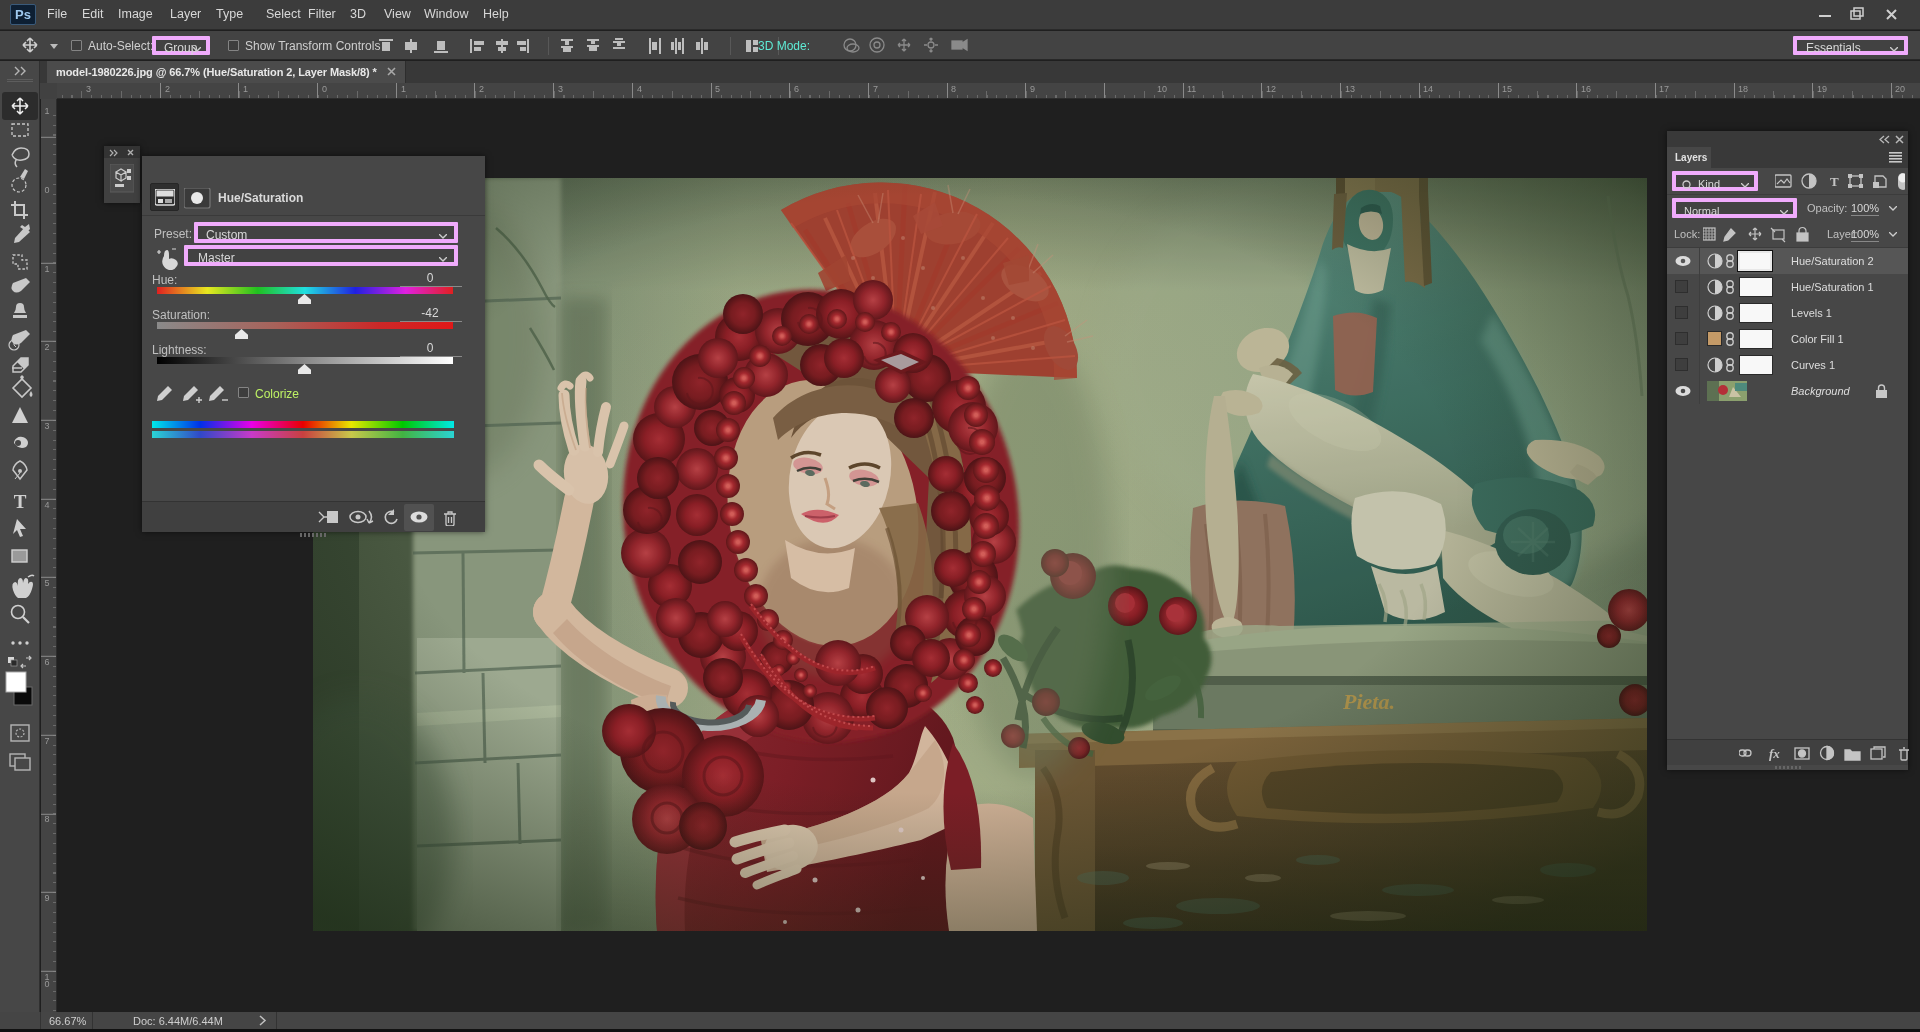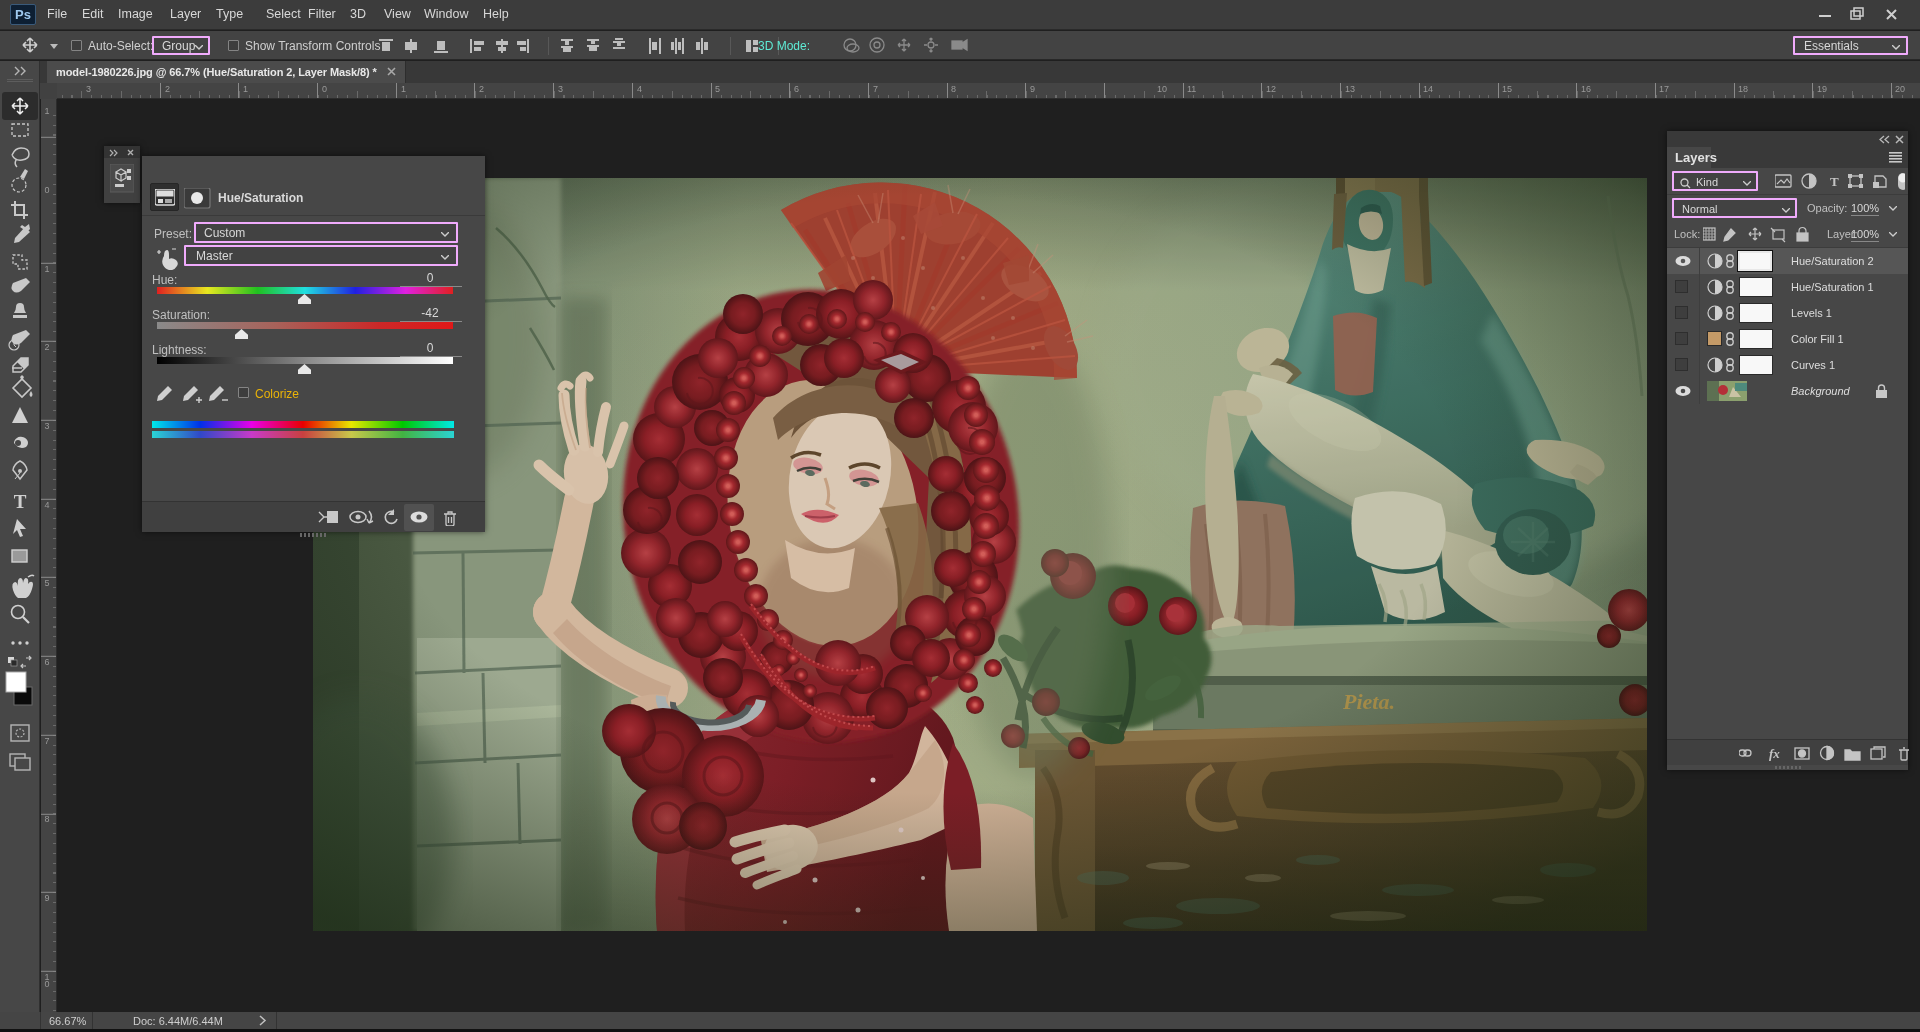--- a/index.html
+++ b/index.html
@@ -13,21 +13,21 @@
 #hruler{position:absolute;left:40px;top:83px;width:1880px;height:16px;background:#444444;border-bottom:1px solid #2c2c2c;}
 #vruler{position:absolute;left:41px;top:99px;width:16px;height:913px;background:#444444;border-right:1px solid #2c2c2c;}
 #rulercorner{position:absolute;left:40px;top:83px;width:17px;height:16px;background:#414141;}
 #toolbar{position:absolute;left:0;top:61px;width:40px;height:951px;background:#474747;border-right:1px solid #303030;}
 #pasteboard{position:absolute;left:57px;top:99px;width:1863px;height:913px;background:#1f1f1f;}
 #statusbar{position:absolute;left:0;top:1012px;width:1920px;height:17px;background:#454545;color:#cfcfcf;font-size:11px;}
 #bottomstrip{position:absolute;left:0;top:1029px;width:1920px;height:3px;background:#121212;}
 .tick-num{position:absolute;color:#999;font-size:9px;top:1px;}
 .vtick-num{position:absolute;color:#999;font-size:9px;left:2px;line-height:7px;text-align:center;width:8px;}
 .panel{position:absolute;background:#474747;box-shadow:0 0 6px rgba(0,0,0,.55);}
-.combo{background:#424242;border:2px solid #f0abfc;border-radius:1px;color:#d8d8d8;position:absolute;font-size:12px;}
+.combo{background:#424242;border:4px solid #f0abfc;border-radius:1px;color:#d8d8d8;position:absolute;font-size:12px;}
 .caret{position:absolute;width:8px;height:5px;}
 .cbox{position:absolute;width:11px;height:11px;background:#3d3d3d;border:1px solid #848484;border-radius:1px;}
 .thumbtri{position:absolute;width:13px;height:10px;background:#e8e8e8;clip-path:polygon(50% 0,100% 58%,100% 100%,0 100%,0 58%);}
 .lrow{position:absolute;left:0;width:241px;height:26px;}
 .ltext{position:absolute;left:124px;top:7px;font-size:11px;color:#dedede;}
 .eyecol{position:absolute;left:0;top:0;width:33px;height:26px;border-right:1px solid #3e3e3e;}
 .maskthumb{position:absolute;left:72px;top:3px;width:34px;height:20px;background:#f8f8f8;border:1px solid #2a2a2a;}
 .adjicon{position:absolute;left:40px;top:5px;}
 .chain{position:absolute;left:58px;top:5px;}
 </style>
@@ -887,21 +887,21 @@
   <svg class="abs" style="left:12px;top:228px;" width="220" height="24">
     <g fill="#cfcfcf">
         <path d="M14,2 l4,4 -10,10 -5,1 1,-5 z"></path>
         <path d="M40,2 l4,4 -10,10 -5,1 1,-5 z"></path>
         <path d="M66,2 l4,4 -10,10 -5,1 1,-5 z"></path>
       </g>
     <path d="M42,16 h6 M45,13 v6" stroke="#cfcfcf" stroke-width="1.4"></path>
     <path d="M68,16 h6" stroke="#cfcfcf" stroke-width="1.4"></path>
   </svg>
   <div class="cbox" style="left:96px;top:231px;"></div>
-  <span class="abs" style="left:113px;top:231px;font-size:12px;color:#eab308;">Colorize</span>
+  <span class="abs" style="left:113px;top:231px;font-size:12px;color:#bef264;">Colorize</span>
 
   <div class="abs" style="left:10px;top:265px;width:302px;height:7px;background:linear-gradient(90deg,#00e8e8,#0030e8 16%,#e800e8 33%,#e80000 50%,#e8e800 66%,#00c800 83%,#00e8e8);"></div>
   <div class="abs" style="left:10px;top:275px;width:302px;height:7px;background:linear-gradient(90deg,#2ad4d4,#3048c8 16%,#c83ac8 33%,#c84040 50%,#c8c84a 66%,#42b442 83%,#2ad4d4);"></div>
 
   <div class="abs" style="left:0;top:345px;width:343px;height:31px;background:#404040;border-top:1px solid #333;">
     <svg class="abs" style="left:176px;top:6px;" width="22" height="18">
       <path d="M6,9 l-5,-5 M6,9 l-5,5 M6,9 h3" stroke="#c8c8c8" stroke-width="1.4" fill="none"></path>
         <rect x="9" y="3" width="11" height="12" fill="#c8c8c8"></rect>
     </svg>
     <svg class="abs" style="left:207px;top:6px;" width="26" height="18">
@@ -926,21 +926,21 @@
 </div>
 
 <div class="panel" id="layers" style="left:1667px;top:131px;width:241px;height:639px;">
   <div class="abs" style="left:0;top:0;width:241px;height:16px;background:#393939;">
     <svg class="abs" style="left:212px;top:4px;" width="26" height="9">
         <path d="M5,1 l-4,3.5 4,3.5 M10,1 l-4,3.5 4,3.5" stroke="#b8b8b8" stroke-width="1.3" fill="none"></path>
         <path d="M17,1 l7,7 M24,1 l-7,7" stroke="#b8b8b8" stroke-width="1.5"></path>
       </svg>
   </div>
   <div class="abs" style="left:0;top:16px;width:241px;height:21px;background:#393939;">
-    <div class="abs" style="left:0;top:0;width:44px;height:21px;background:#474747;color:#e2e2e2;font-size:13px;font-weight:bold;line-height:21px;padding-left:8px;">Layers</div>
+    <div class="abs" style="left:0;top:0;width:44px;height:21px;background:#474747;color:#e2e2e2;font-size:10px;font-weight:bold;line-height:21px;padding-left:8px;">Layers</div>
     <svg class="abs" style="left:222px;top:5px;" width="14" height="11">
         <g fill="#c8c8c8">
           <rect y="0" width="13" height="1.6"></rect>
           <rect y="3" width="13" height="1.6"></rect>
           <rect y="6" width="13" height="1.6"></rect>
           <rect y="9" width="13" height="1.6"></rect>
         </g>
       </svg>
   </div>
 

